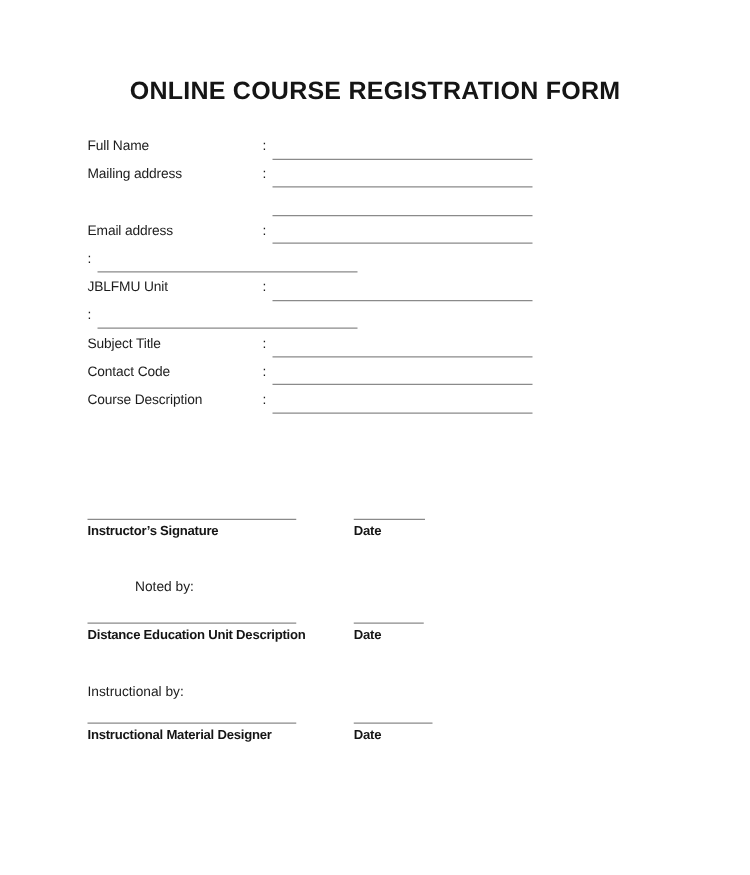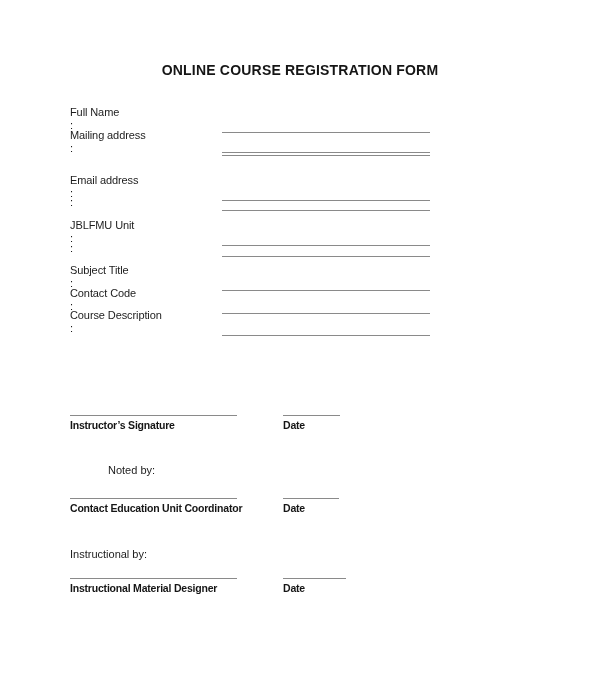--- a/index.html
+++ b/index.html
@@ -15,36 +15,35 @@
     font-family: "Liberation Sans", "DejaVu Sans", sans-serif;
     color: #1c1c1c;
     overflow: hidden;
   }
   .title {
     position: absolute;
     top: 62px;
     left: 0;
     width: 600px;
     text-align: center;
-    font-size: 14px;
+    font-size: 20px;
     font-weight: bold;
     letter-spacing: 0.2px;
     color: #151515;
   }
   .fields {
     position: absolute;
     top: 106px;
     left: 70px;
     width: 360px;
   }
   .field-row {
     display: flex;
-    align-items: flex-start;
+    align-items: center;
     height: 22.6px;
-    flex-direction: column;
   }
   .f-label {
     width: 140px;
     font-size: 11px;
     letter-spacing: -0.1px;
     line-height: 13px;
     white-space: nowrap;
   }
   .f-colon {
     width: 8px;
@@ -139,21 +138,21 @@
   </div>
 
   <div class="sig-line" style="left:70px; top:415px; width:167px;"></div>
   <div class="sig-label centered" style="left:70px; top:419px; width:167px;">Instructor’s Signature</div>
   <div class="sig-line" style="left:283px; top:415px; width:57px;"></div>
   <div class="sig-label" style="left:283px; top:419px;">Date</div>
 
   <div class="plain-label" style="left:72px; top:464px;padding-left:36px;">Noted by:</div>
 
   <div class="sig-line" style="left:70px; top:498px; width:167px;"></div>
-  <div class="sig-label" style="left:70px; top:502px;">Contact Education Unit Coordinator</div>
+  <div class="sig-label" style="left:70px; top:502px;">Distance Education Unit Description</div>
   <div class="sig-line" style="left:283px; top:498px; width:56px;"></div>
   <div class="sig-label" style="left:283px; top:502px;">Date</div>
 
   <div class="plain-label" style="left:70px; top:548px;">Instructional by:</div>
 
   <div class="sig-line" style="left:70px; top:578px; width:167px;"></div>
   <div class="sig-label" style="left:70px; top:582px;text-align:center;">Instructional Material Designer</div>
   <div class="sig-line" style="left:283px; top:578px; width:63px;"></div>
   <div class="sig-label" style="left:283px; top:582px;">Date</div>
 

